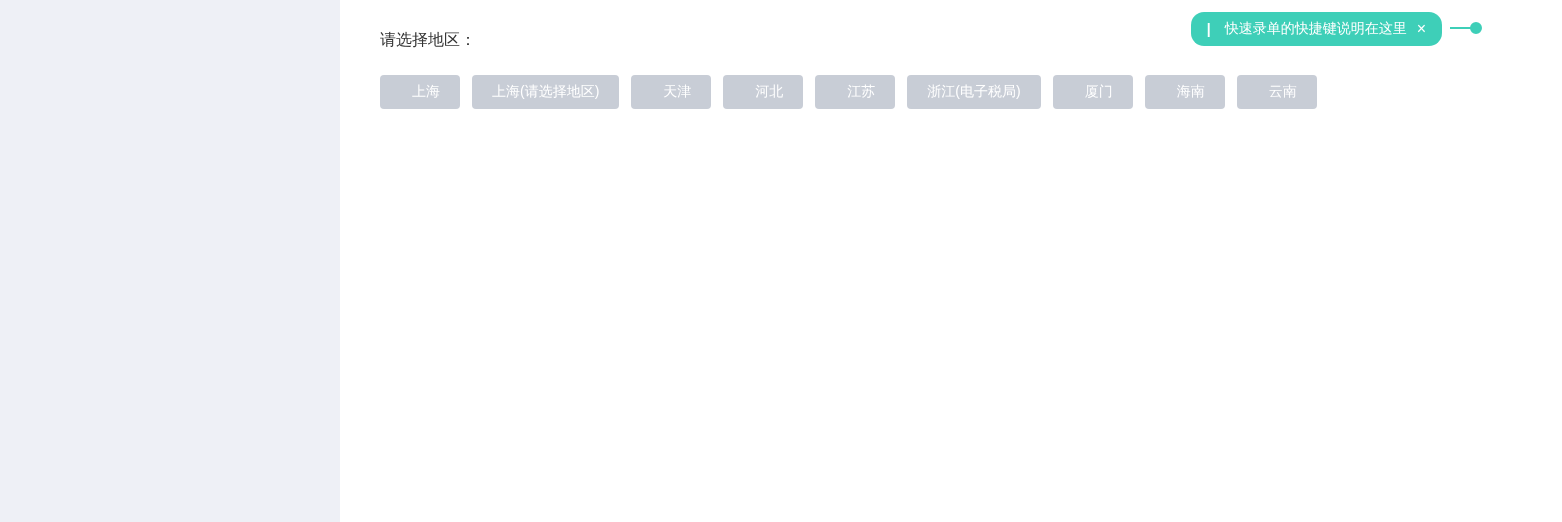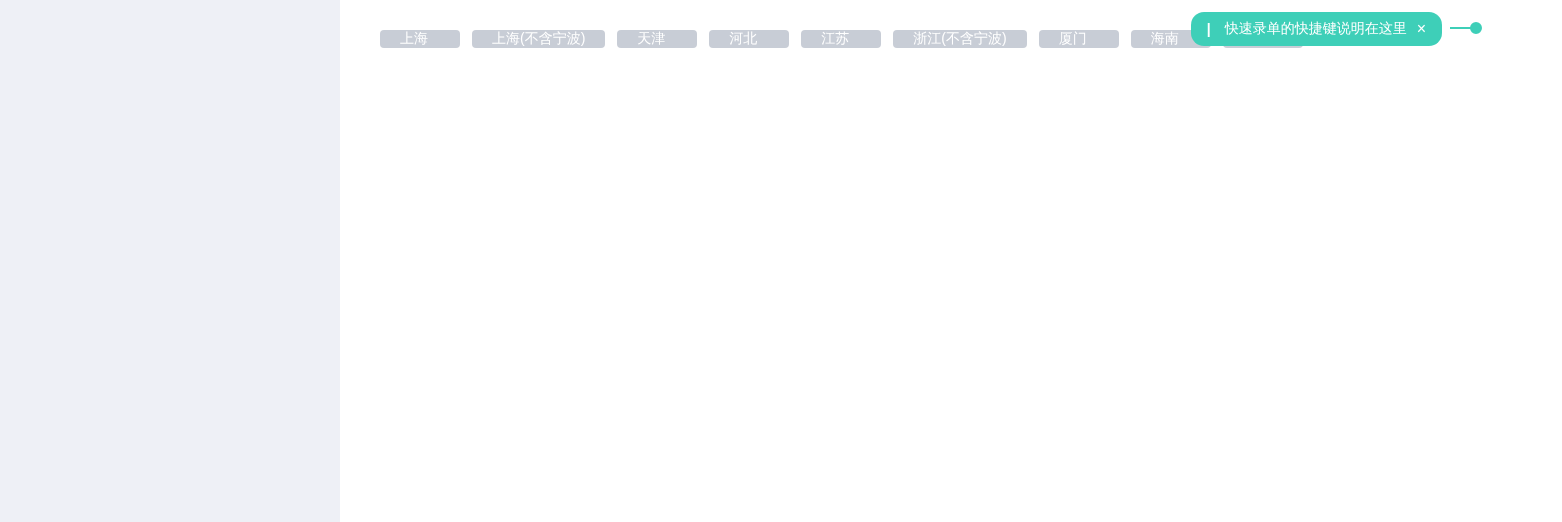--- a/index.html
+++ b/index.html
@@ -47,26 +47,26 @@
       display: flex;
       flex-wrap: wrap;
       gap: 12px;
     }
 
     .region-btn {
       background: #c8cdd6;
       color: #fff;
       border: none;
       border-radius: 4px;
-      padding: 0 20px;
+      padding: 8px 20px;
       font-size: 14px;
       cursor: pointer;
       font-family: 'Microsoft YaHei', Arial, sans-serif;
       min-width: 80px;
-      text-align: left;
+      text-align: right;
     }
 
     .tooltip-bar {
       position: absolute;
       top: 12px;
       right: 120px;
       background: #3ecfb8;
       color: #fff;
       border-radius: 13px;
       padding: 8px 16px;
@@ -111,28 +111,29 @@
       height: 2px;
       background: #3ecfb8;
     }
   </style>
 </head>
 <body>
 
 <div class="sidebar"></div>
 
 <div class="main-content">
+  <div class="page-title">请选择地区：</div>
   <div class="region-buttons">
 
   <button class="region-btn">上海</button>
-      <button class="region-btn">上海(不含宁波)</button>
+      <button class="region-btn">上海(请选择地区)</button>
       <button class="region-btn">天津</button>
       <button class="region-btn">河北</button>
       <button class="region-btn">江苏</button>
-      <button class="region-btn">浙江(不含宁波)</button>
+      <button class="region-btn">浙江(电子税局)</button>
       <button class="region-btn">厦门</button>
       <button class="region-btn">海南</button>
       <button class="region-btn">云南</button>
     </div>
 </div>
 
 <div class="tooltip-bar">
   <span>快速录单的快捷键说明在这里</span>
   <button class="tooltip-close">×</button>
 </div>

